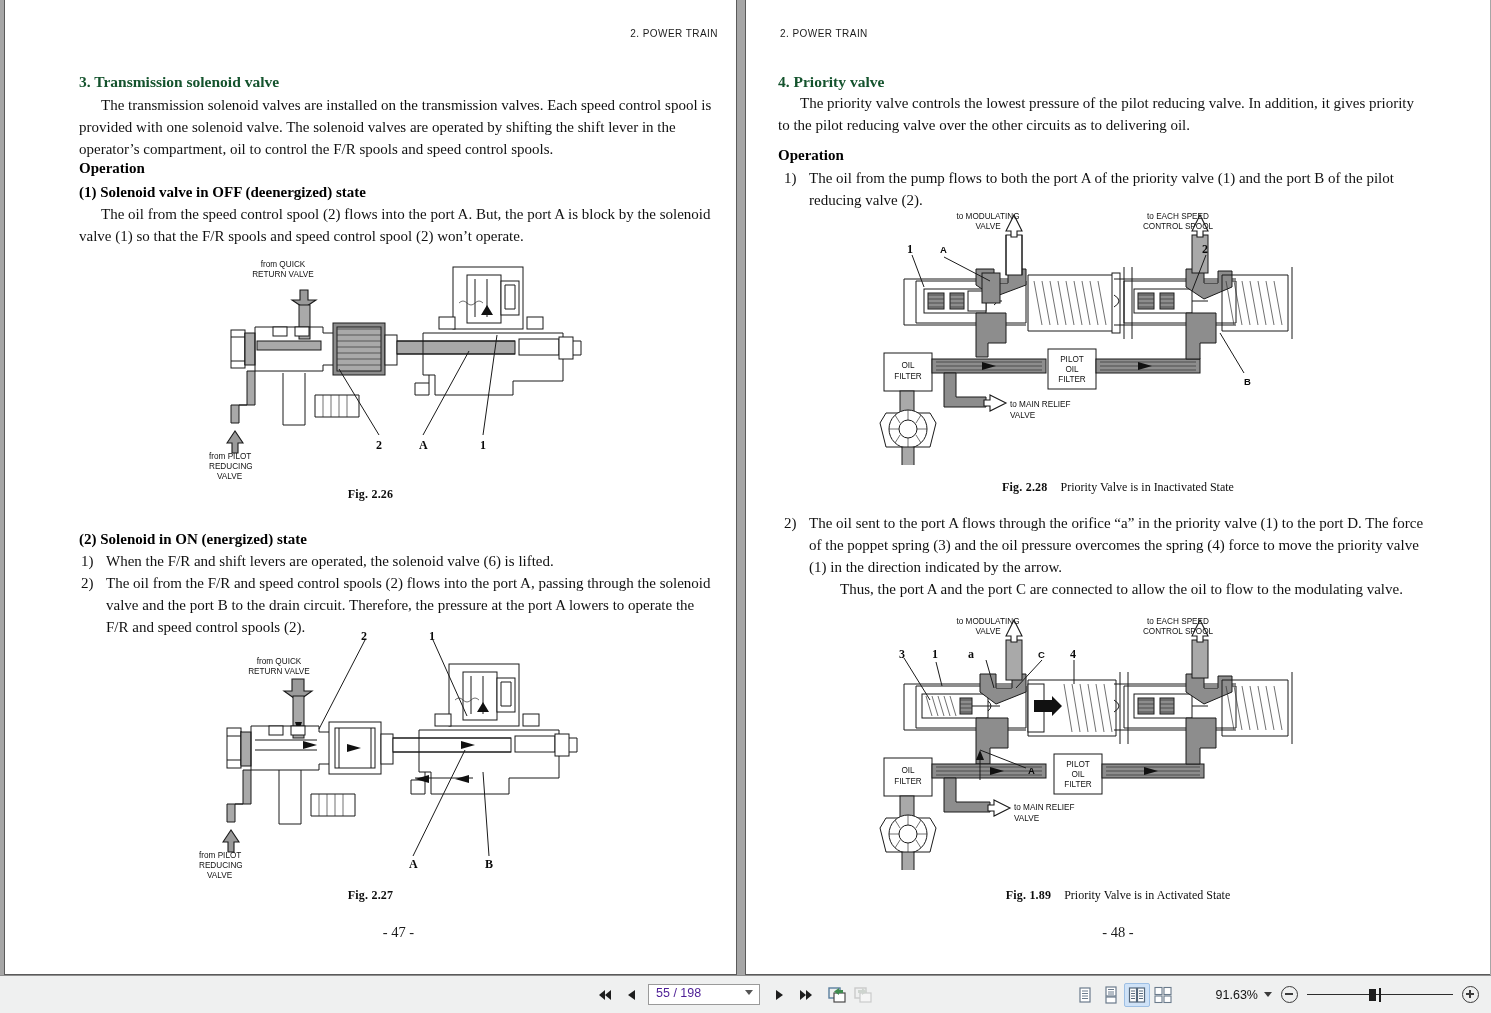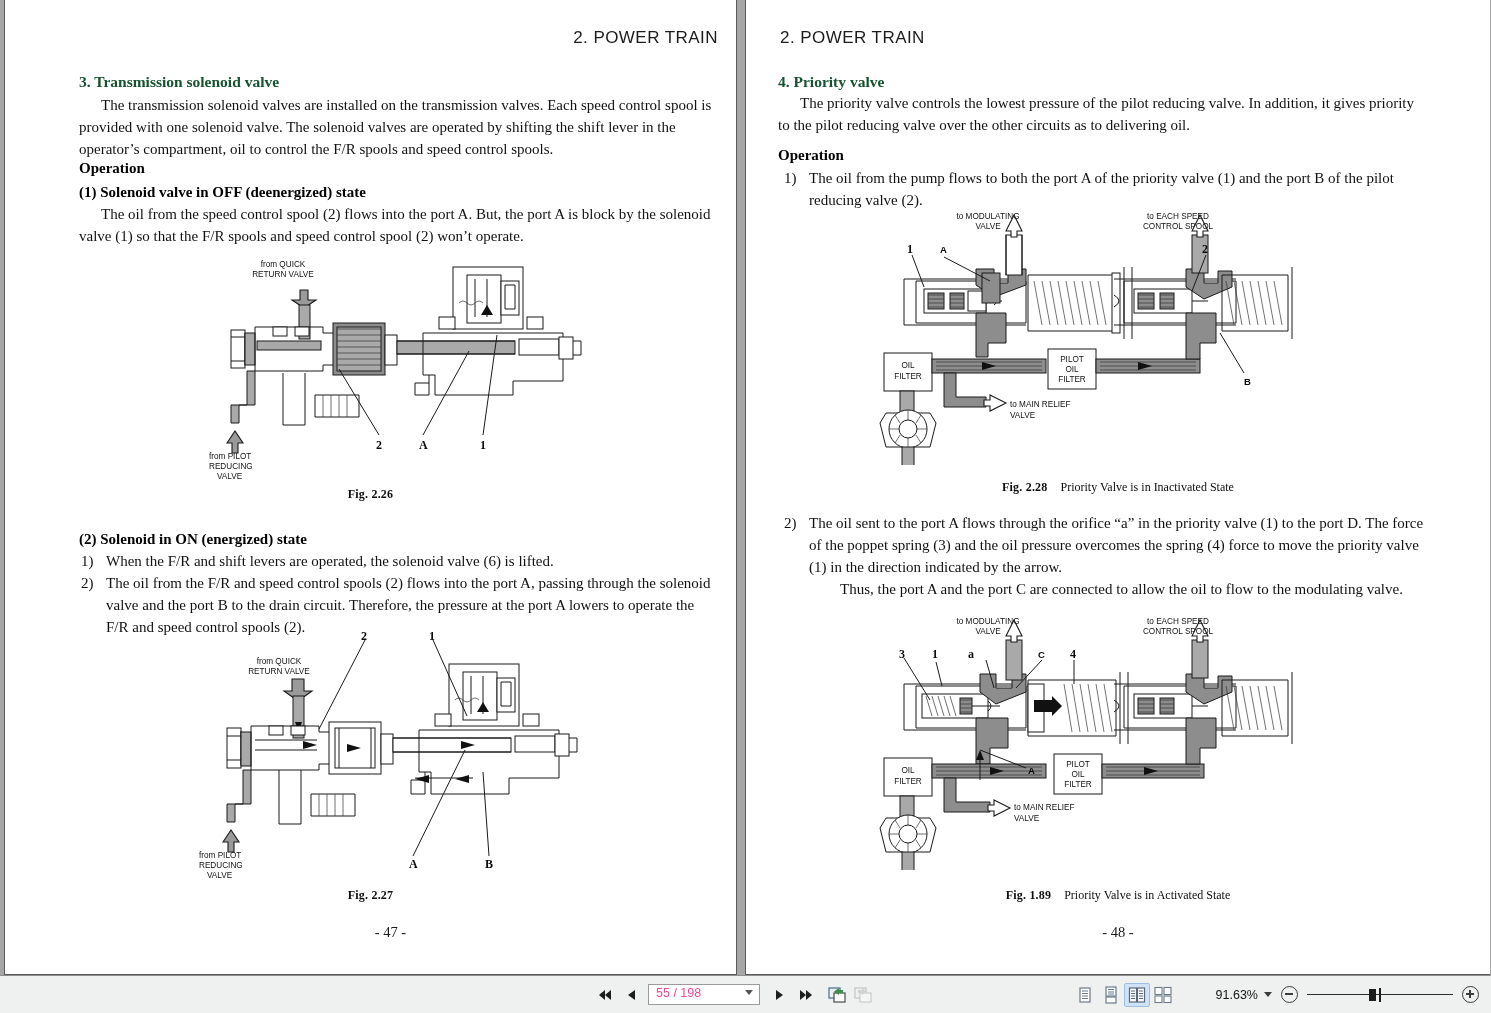--- a/index.html
+++ b/index.html
@@ -23,21 +23,21 @@
     overflow: hidden;
   }
   #page-left  { left: 4px;   width: 733px; height: 975px; border-top: none; }
   #page-right { left: 745px; width: 745px; height: 975px; border-top: none; border-right: none; }
 
   .page-inner { position: relative; width: 100%; height: 100%; }
 
   
   .runhead {
     position: absolute; font-family: "Liberation Sans", sans-serif;
-    font-size: 17px; letter-spacing: .45px; color: #1b1b1b; white-space: nowrap;
+    font-size: 10px; letter-spacing: .45px; color: #1b1b1b; white-space: nowrap;
   }
 
   
   .h-sec {
     font-weight: bold; font-size: 15.5px; color: #14532d;
     font-family: "Liberation Serif", serif;
   }
   .h-sub { font-weight: bold; font-size: 15px; color: #000; }
   .para  { font-size: 15px; line-height: 1.47; color: #111; text-align: left; }
   .indent { text-indent: 22px; }
@@ -90,21 +90,21 @@
     width: 26px; height: 24px; cursor: default; border: 1px solid transparent; border-radius: 2px;
   }
   .tb-btn svg { display: block; }
   .tb-btn.disabled { opacity: .38; }
   .tb-btn.active { background: #cfe2f7; border-color: #9dbfe4; }
 
   .pagebox {
     display: inline-flex; align-items: center; justify-content: space-between;
     width: 112px; height: 21px; margin: 0 7px 0 4px;
     background: #ffffff; border: 1px solid #9a9a9a;
-    font-family: "Liberation Sans", sans-serif; font-size: 12.5px; color: #ec4899;
+    font-family: "Liberation Sans", sans-serif; font-size: 12.5px; color: #4c1d95;
     padding: 0 4px 4px 7px;
   }
   .pagebox .caret { width: 0; height: 0; border-left: 4px solid transparent; border-right: 4px solid transparent; border-top: 5px solid #555; margin-right: 2px; }
 
   .zoomval {
     font-family: "Liberation Sans", sans-serif; font-size: 12.5px; color: #141414;
     width: 56px; text-align: right; margin-right: 6px;
   }
   .mini-caret { width: 0; height: 0; border-left: 4px solid transparent; border-right: 4px solid transparent; border-top: 5px solid #3b3b3b; margin: 0 7px 0 0; }
   .circbtn {
@@ -294,21 +294,21 @@
             <text class="lbl-n" x="246" y="12">1</text>
             <text class="lbl-n" x="226" y="240">A</text>
             <text class="lbl-n" x="302" y="240">B</text>
           </svg>
         </div>
 
         <div class="figcap" style="left:0; top:888px;">
           <b>Fig. 2.27</b>
         </div>
 
-        <div class="pagenum" style="left:8px; top:924px;padding-left:24px;">- 47 -</div>
+        <div class="pagenum" style="left:16px; top:924px;padding-left:24px;">- 47 -</div>
       </div>
     </div>
 
     <div class="page" id="page-right">
       <div class="page-inner">
 
         <div class="runhead" style="left:34px; top:28px;">2.  POWER TRAIN</div>
 
         <div class="txt h-sec" style="left:32px; top:73px;">4.  Priority valve</div>
 

